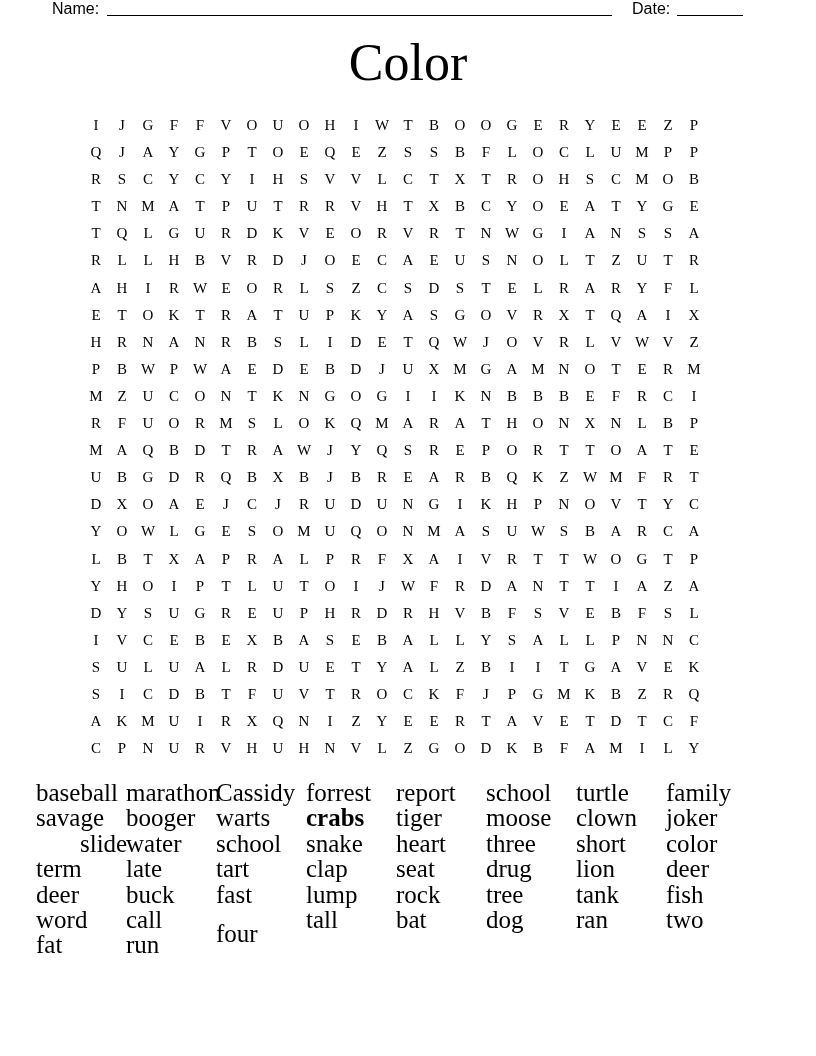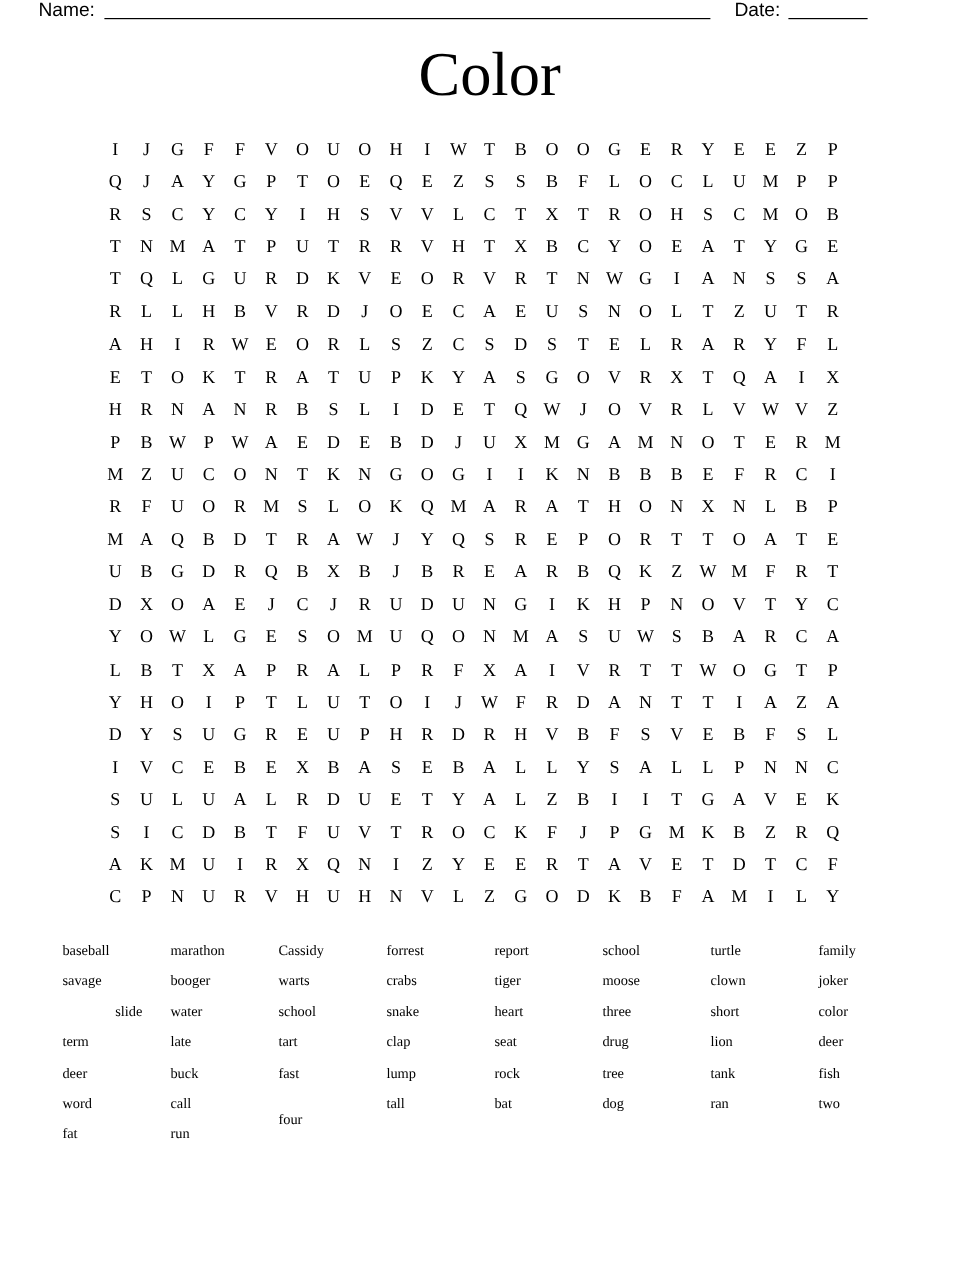--- a/index.html
+++ b/index.html
@@ -10,21 +10,21 @@
     body {
       width: 816px;
       height: 1056px;
       position: relative;
       overflow: hidden;
       color: #000000;
     }
     .header {
       position: absolute;
       top: 0;
-      left: 32px;
+      left: 52px;
       width: 700px;
       height: 20px;
       font-family: "Liberation Sans", sans-serif;
       font-size: 16px;
       line-height: 18px;
     }
     .header .name-label { position: absolute; left: 0; top: 0; }
     .header .name-line {
       position: absolute;
       left: 55px;
@@ -63,27 +63,27 @@
     .grid-cell {
       width: 26px;
       text-align: center;
       font-family: "Liberation Serif", serif;
       font-size: 15px;
       line-height: 27.1px;
     }
     .wordlist {
       position: absolute;
       top: 780px;
-      left: 52px;
+      left: 36px;
       width: 720px;
       display: grid;
       grid-template-columns: repeat(8, 90px);
       grid-auto-rows: 25.4px;
       font-family: "Liberation Serif", serif;
-      font-size: 12px;
+      font-size: 25px;
       line-height: 25.4px;
     }
     .word { white-space: nowrap; }
   </style>
 </head>
 <body>
 
 <div class="header">
   <span class="name-label">Name:</span>
   <span class="name-line"></span>
@@ -735,21 +735,21 @@
     <span class="word" style="grid-area: 5 / 2;">buck</span>
     <span class="word" style="grid-area: 6 / 2;">call</span>
     <span class="word" style="grid-area: 7 / 2;">run</span>
     <span class="word" style="grid-area: 1 / 3;">Cassidy</span>
     <span class="word" style="grid-area: 2 / 3;">warts</span>
     <span class="word" style="grid-area: 3 / 3;">school</span>
     <span class="word" style="grid-area: 4 / 3;">tart</span>
     <span class="word" style="grid-area: 5 / 3;">fast</span>
     <span class="word" style="grid-area: 6 / 3; margin-top: 14px;">four</span>
     <span class="word" style="grid-area: 1 / 4;">forrest</span>
-    <span class="word" style="grid-area: 2 / 4;">crabs</span>
+    <span class="word" style="grid-area: 2 / 4; font-weight: bold;">crabs</span>
     <span class="word" style="grid-area: 3 / 4;">snake</span>
     <span class="word" style="grid-area: 4 / 4;">clap</span>
     <span class="word" style="grid-area: 5 / 4;">lump</span>
     <span class="word" style="grid-area: 6 / 4;">tall</span>
     <span class="word" style="grid-area: 1 / 5;">report</span>
     <span class="word" style="grid-area: 2 / 5;">tiger</span>
     <span class="word" style="grid-area: 3 / 5;">heart</span>
     <span class="word" style="grid-area: 4 / 5;">seat</span>
     <span class="word" style="grid-area: 5 / 5;">rock</span>
     <span class="word" style="grid-area: 6 / 5;">bat</span>

